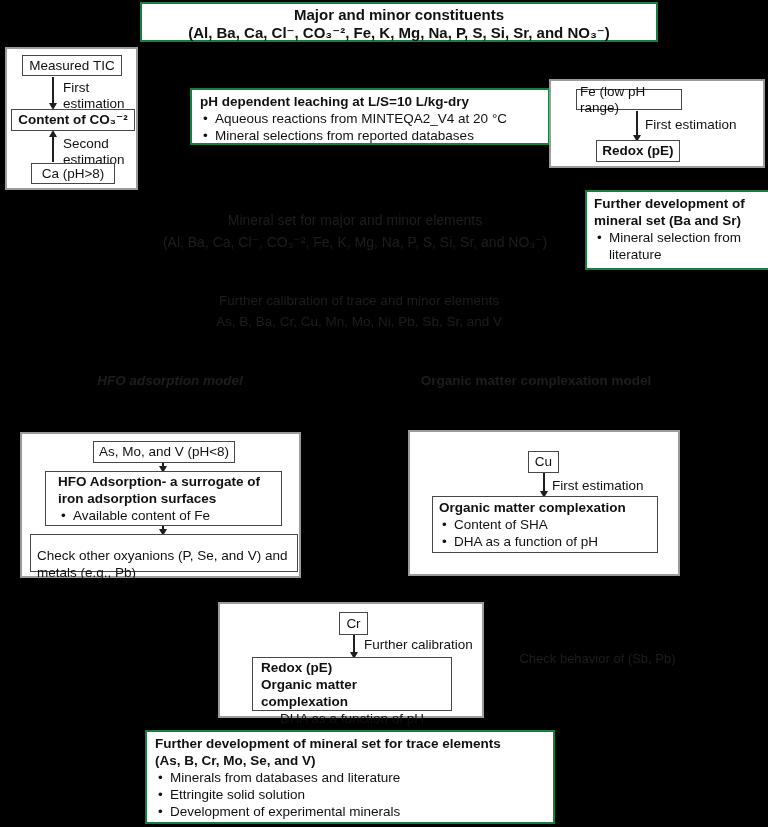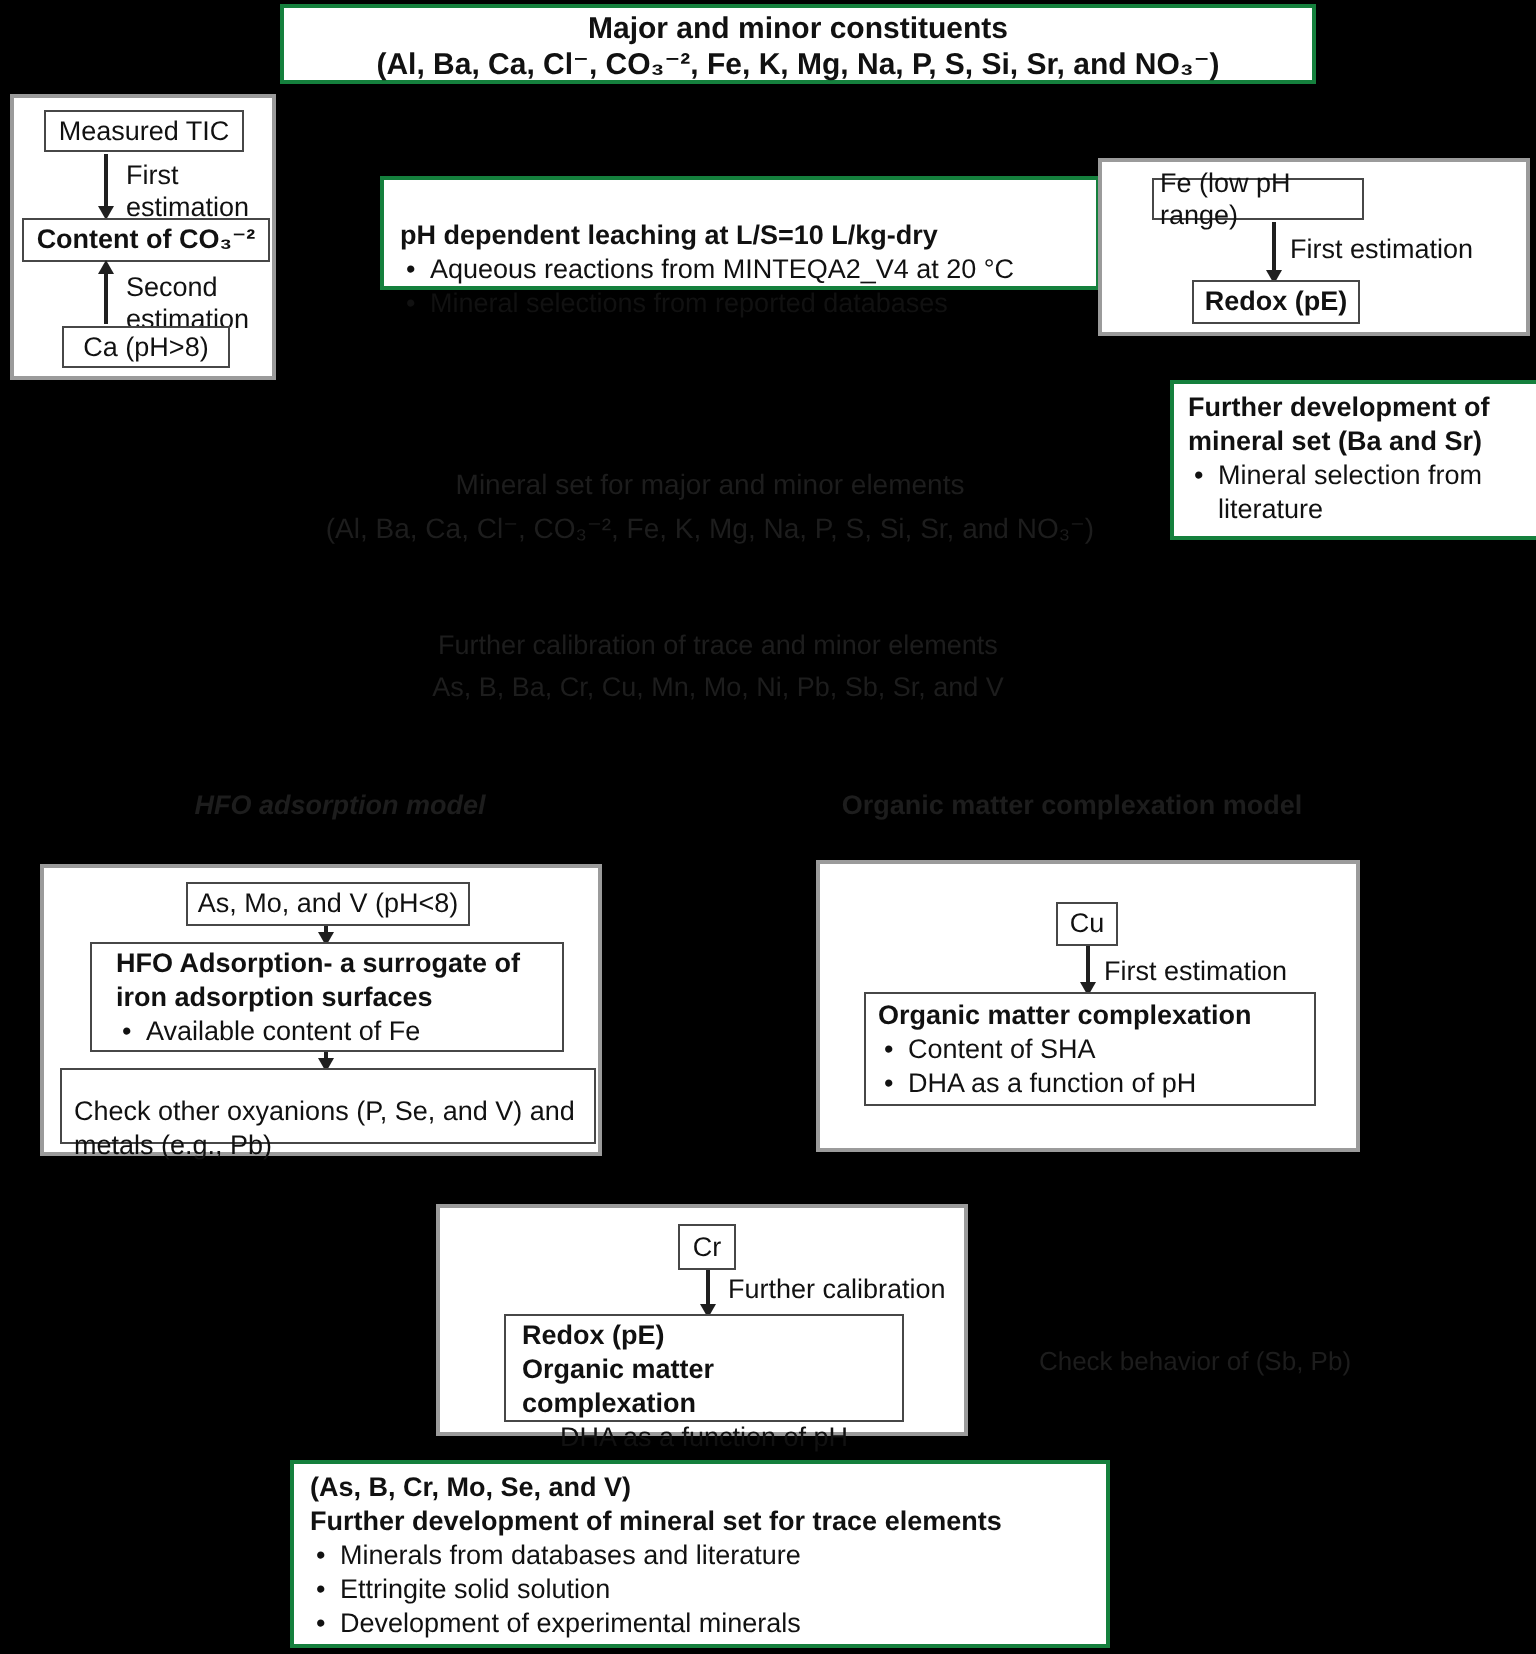--- a/index.html
+++ b/index.html
@@ -16,21 +16,21 @@
   .bold{font-weight:bold;}
   .center{text-align:center;}
   .t135{font-size:13.5px;line-height:17px;}
   .title{font-size:13.5px;line-height:17px;font-weight:bold;}
   .bullet{position:relative;padding-left:15px;font-size:13.5px;line-height:17px;}
   .bullet::before{content:"\2022";position:absolute;left:3px;top:0;}
   .arrow{position:absolute;width:2px;background:#1f1f1f;}
   .arrow::after{content:"";position:absolute;bottom:-2px;left:-3px;width:0;height:0;
     border-left:4px solid transparent;border-right:4px solid transparent;border-top:7px solid #1f1f1f;}
   .arrow.up::after{bottom:auto;top:-2px;border-top:none;border-bottom:7px solid #1f1f1f;}
-  .faint{color:#1d1d1d;margin-top:22px;}
+  .faint{color:#1d1d1d;}
   .lbl{position:absolute;font-size:13.5px;line-height:16px;}
 </style>
 </head>
 <body>
 
 <div id="canvas">
 
   <div class="whitebox center" style="left:140px;top:2px;width:518px;height:40px;padding-top:1px;">
     <div class="bold" style="font-size:15px;line-height:19px;">Major and minor constituents</div>
     <div class="bold" style="font-size:15px;line-height:18px;">(Al, Ba, Ca, Cl⁻, CO₃⁻², Fe, K, Mg, Na, P, S, Si, Sr, and NO₃⁻)</div>
@@ -39,21 +39,21 @@
   <div class="container" style="left:5px;top:47px;width:133px;height:143px;">
     <div class="innerbox" style="left:15px;top:6px;width:100px;height:21px;">Measured TIC</div>
     <div class="arrow" style="left:45px;top:28px;height:31px;"></div>
     <div class="lbl" style="left:56px;top:31px;width:72px;">First estimation</div>
     <div class="innerbox bold" style="left:4px;top:60px;width:124px;height:22px;">Content of CO₃⁻²</div>
     <div class="arrow up" style="left:45px;top:83px;height:30px;"></div>
     <div class="lbl" style="left:56px;top:87px;width:74px;">Second estimation</div>
     <div class="innerbox" style="left:24px;top:114px;width:84px;height:21px;">Ca (pH&gt;8)</div>
   </div>
 
-  <div class="whitebox" style="left:190px;top:88px;width:360px;height:57px;padding:19px 8px;">
+  <div class="whitebox" style="left:190px;top:88px;width:360px;height:57px;padding:3px 8px;">
     <div class="title">pH dependent leaching at L/S=10 L/kg-dry</div>
     <div class="bullet">Aqueous reactions from MINTEQA2_V4 at 20 °C</div>
     <div class="bullet">Mineral selections from reported databases</div>
   </div>
 
   <div class="container" style="left:549px;top:79px;width:216px;height:89px;">
     <div class="innerbox" style="left:25px;top:8px;width:106px;height:21px;">Fe (low pH range)</div>
     <div class="arrow" style="left:85px;top:30px;height:29px;"></div>
     <div class="lbl" style="left:94px;top:36px;width:110px;">First estimation</div>
     <div class="innerbox bold" style="left:45px;top:59px;width:84px;height:22px;">Redox (pE)</div>
@@ -103,20 +103,20 @@
     <div class="arrow" style="left:133px;top:31px;height:22px;"></div>
     <div class="lbl" style="left:144px;top:33px;width:130px;">Further calibration</div>
     <div class="whitebox" style="left:32px;top:53px;width:200px;height:54px;border-width:1.5px;border-color:#474747;padding:1px 8px;">
       <div class="title">Redox (pE)</div>
       <div class="title">Organic matter complexation</div>
       <div class="t135 center">DHA as a function of pH</div>
     </div>
   </div>
 
   <div class="whitebox" style="left:145px;top:730px;width:410px;height:94px;padding:3px 8px;">
+    <div class="title">Further development of mineral set for trace elements</div>
     <div class="title">(As, B, Cr, Mo, Se, and V)</div>
-    <div class="title">Further development of mineral set for trace elements</div>
     <div class="bullet">Minerals from databases and literature</div>
     <div class="bullet">Ettringite solid solution</div>
     <div class="bullet">Development of experimental minerals</div>
   </div>
 
 </div>
 
 </body></html>

